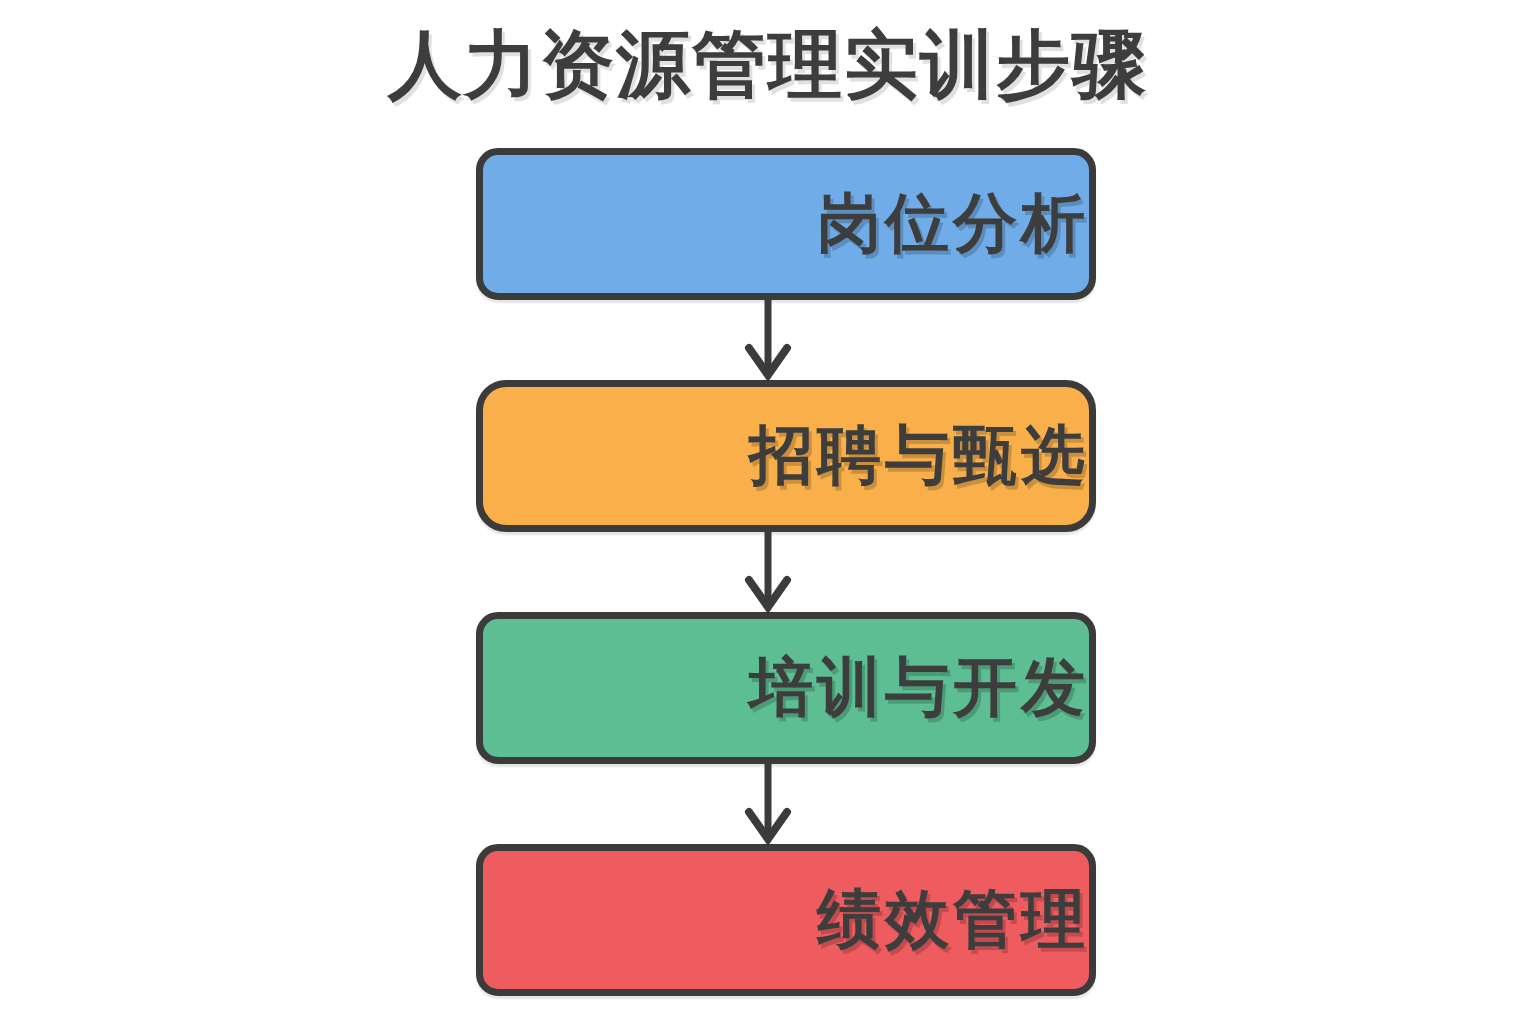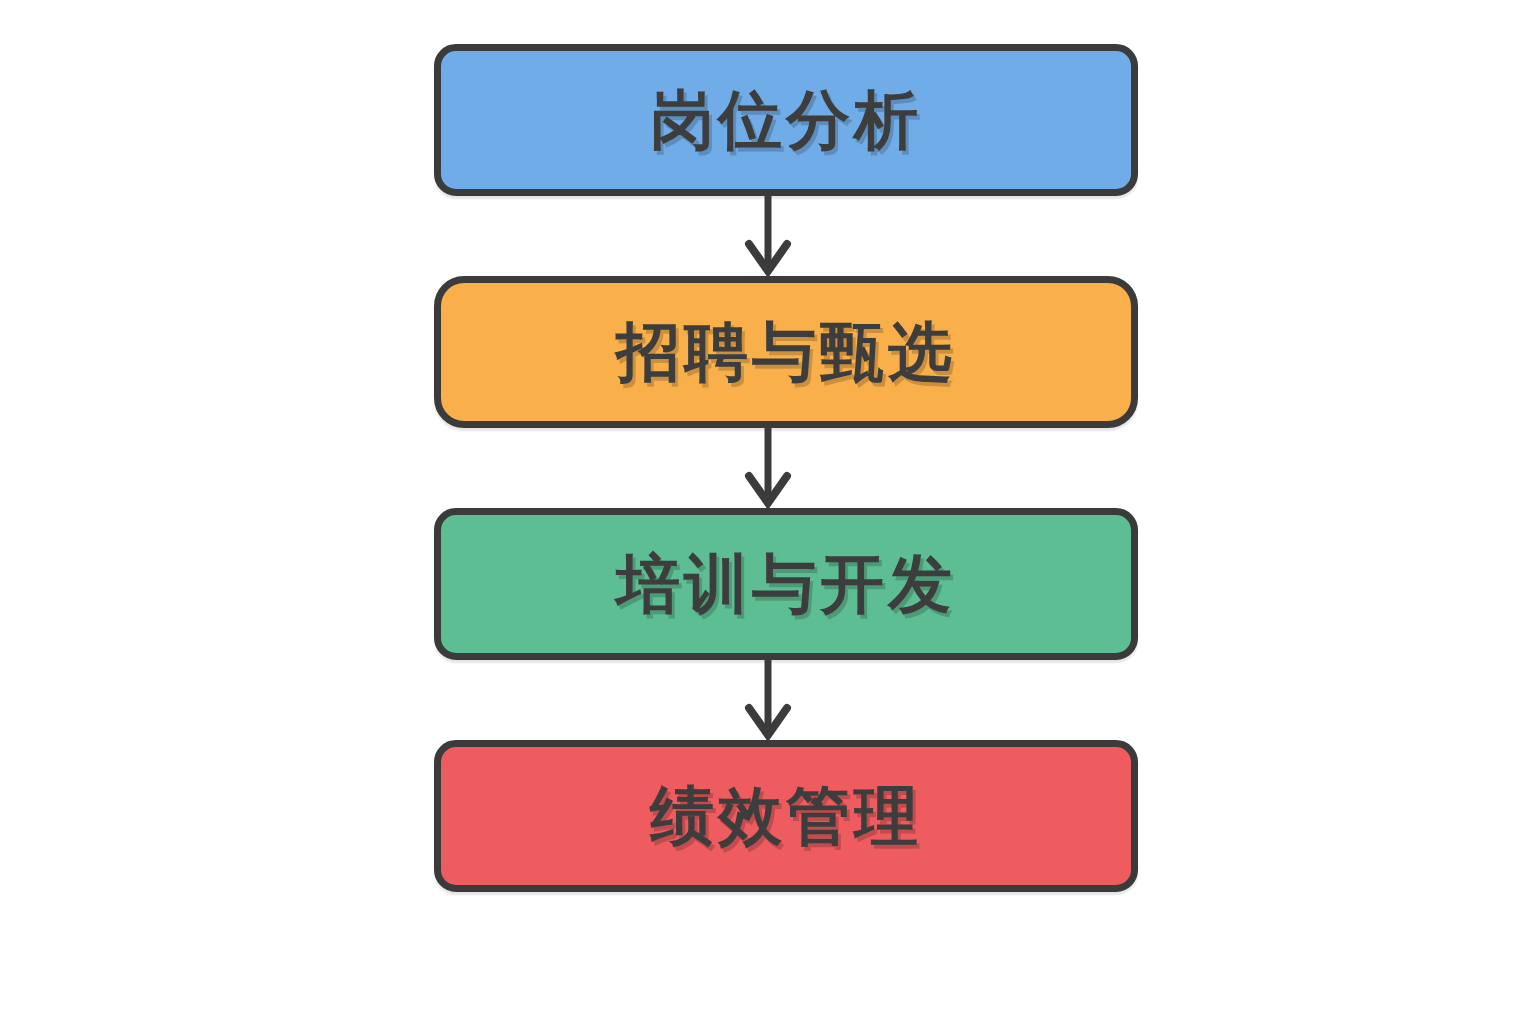--- a/index.html
+++ b/index.html
@@ -30,27 +30,27 @@
     text-align: center;
   }
   .flow {
     margin-top: 44px;
     display: flex;
     flex-direction: column;
     align-items: center;
   }
   .step {
     box-sizing: border-box;
-    width: 704px;
+    width: 620px;
     height: 152px;
     border: 7px solid var(--outline, #3B3B3B);
     border-radius: 22px;
     display: flex;
     align-items: center;
-    justify-content: center;
+    justify-content: flex-end;
     box-shadow: 0 3px 2px rgba(0,0,0,0.10);
     margin-left: 36px;
   }
   .step-label {
     font-size: 64px;
     font-weight: 800;
     letter-spacing: 4px;
     color: var(--text, #3D3D3D);
     text-shadow: 3px 4px 0 rgba(0,0,0,0.18);
     white-space: nowrap;
@@ -58,20 +58,21 @@
   .arrow {
     display: block;
     color: var(--outline, #3B3B3B);
     margin: -1px 0;
   }
 </style>
 </head>
 <body>
 
 <div class="page">
+  <h1 class="title">人力资源管理实训步骤</h1>
 
   <div class="flow">
 
     <div class="step" style="background-color: rgb(112, 172, 232);">
       <span class="step-label">岗位分析</span>
     </div>
 
     <svg class="arrow" width="64" height="82" viewBox="0 0 64 82" fill="none" xmlns="http://www.w3.org/2000/svg">
       <line x1="32" y1="0" x2="32" y2="74" stroke="currentColor" stroke-width="7"></line>
       <polyline points="13,49 32,76 51,49" stroke="currentColor" stroke-width="8" fill="none" stroke-linecap="round" stroke-linejoin="miter"></polyline>

